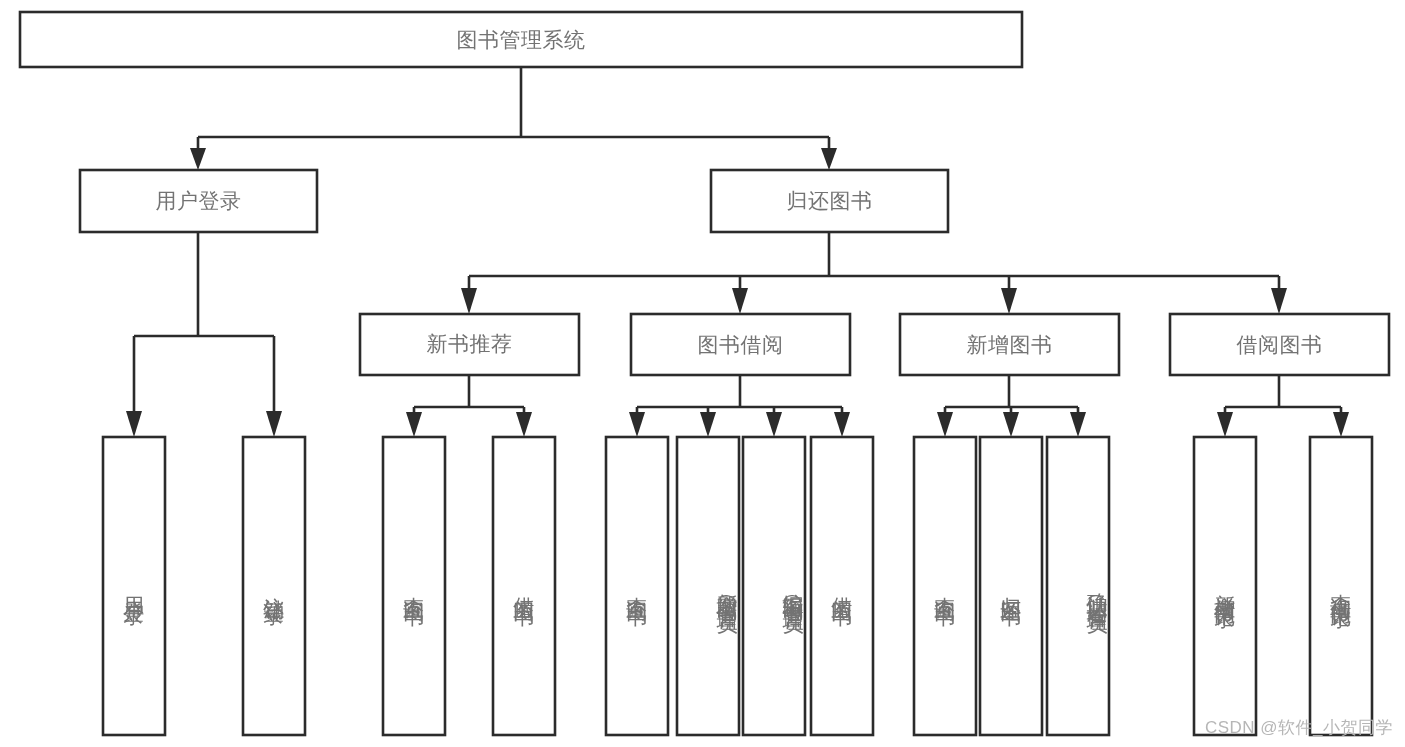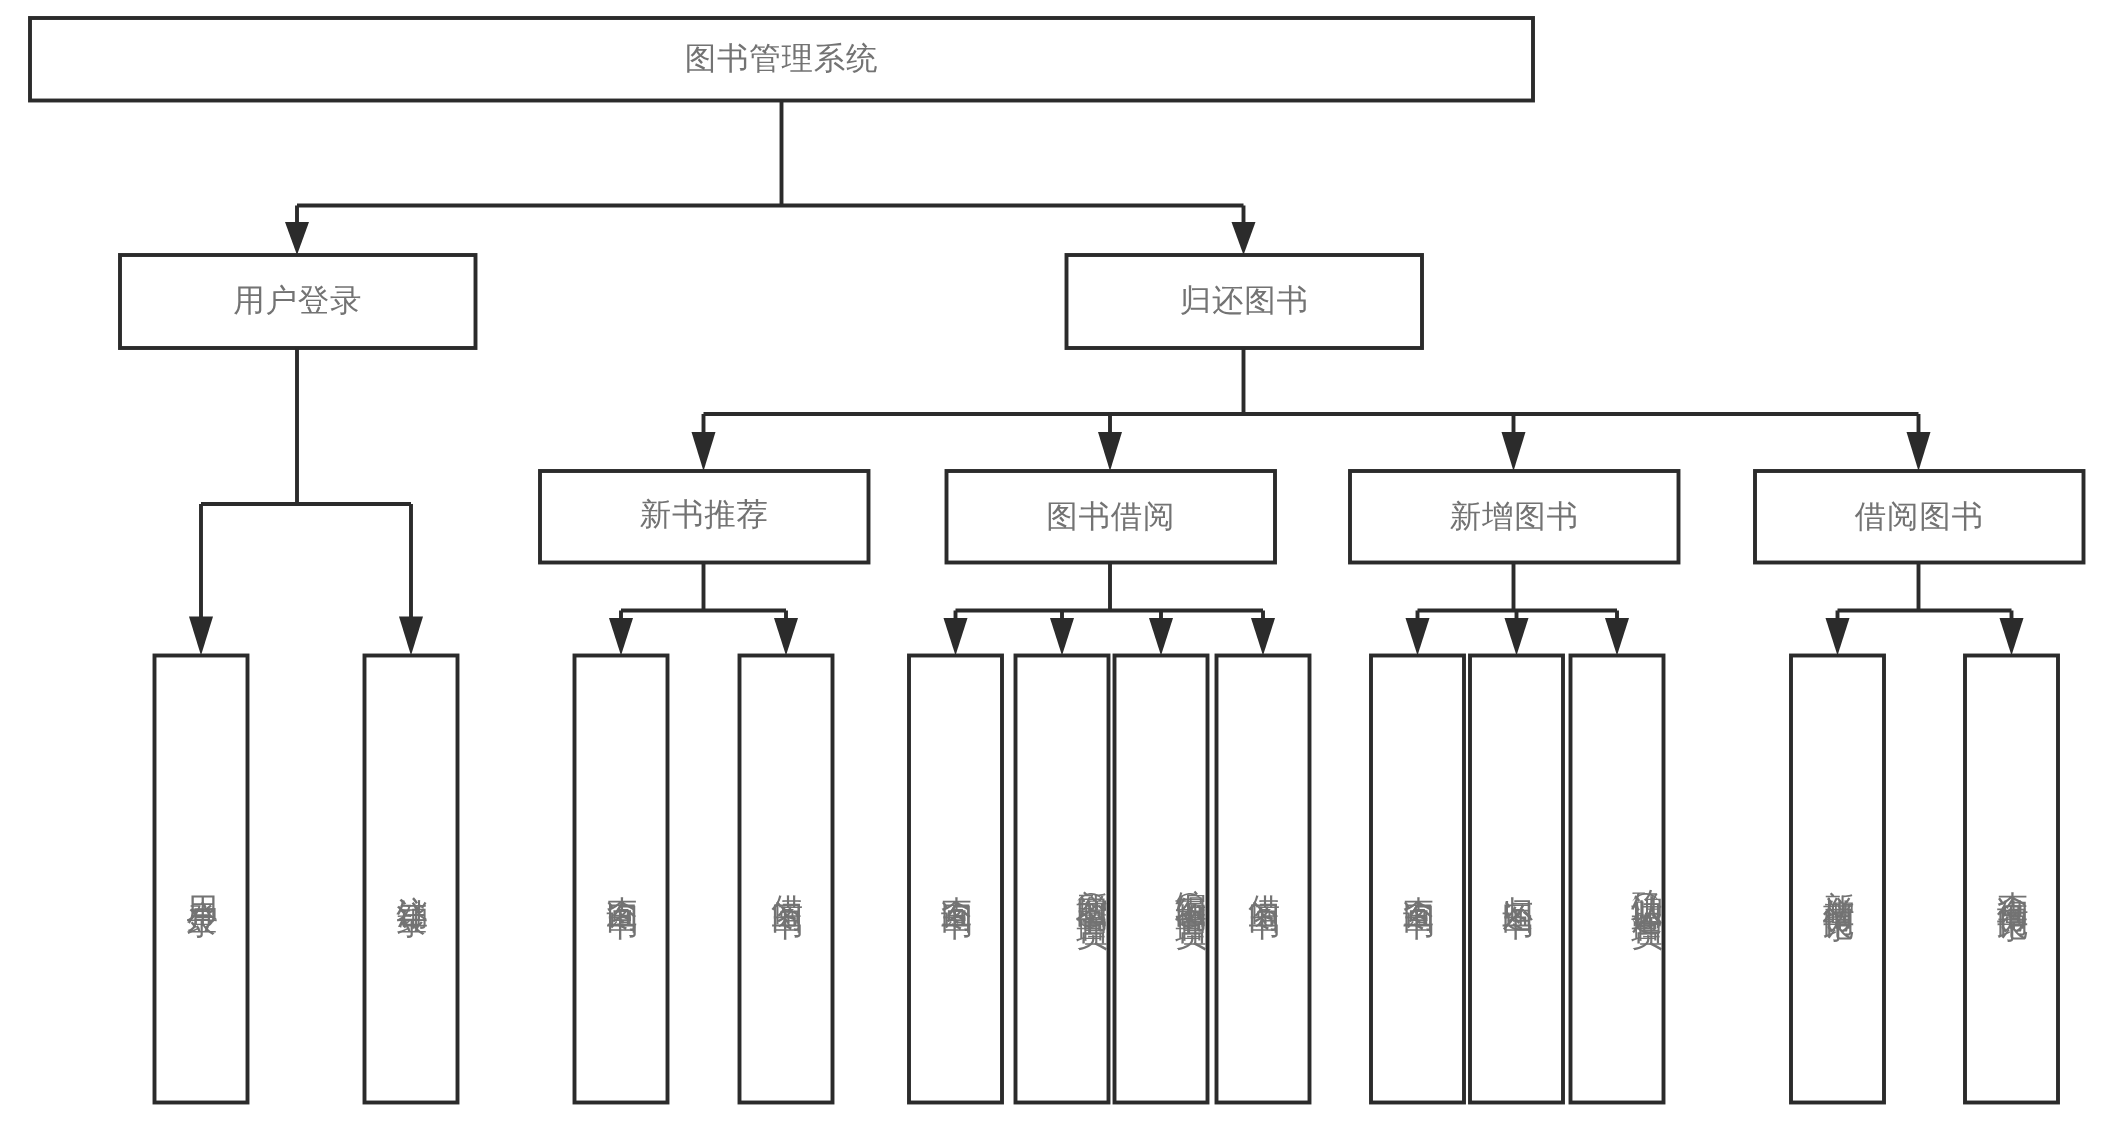--- a/index.html
+++ b/index.html
@@ -199,13 +199,14 @@
   <div class="node-label vertical" style="left:743px; top:437px; width:62px; height:298px;">编辑图书（管理员）</div>
   <div class="node-label vertical centered" style="left:811px; top:437px; width:62px; height:298px;">借阅图书</div>
 
   <div class="node-label vertical centered" style="left:914px; top:437px; width:62px; height:298px;">查询图书</div>
   <div class="node-label vertical centered" style="left:980px; top:437px; width:62px; height:298px;">归还图书</div>
   <div class="node-label vertical" style="left:1047px; top:437px; width:62px; height:298px;">确认归还（管理员）</div>
 
   <div class="node-label vertical centered" style="left:1194px; top:437px; width:62px; height:298px;">新增借阅记录</div>
   <div class="node-label vertical centered" style="left:1310px; top:437px; width:62px; height:298px;">查询借阅记录</div>
 
+  <div class="watermark">CSDN @软件_小贺同学</div>
 </div>
 
 </body></html>

